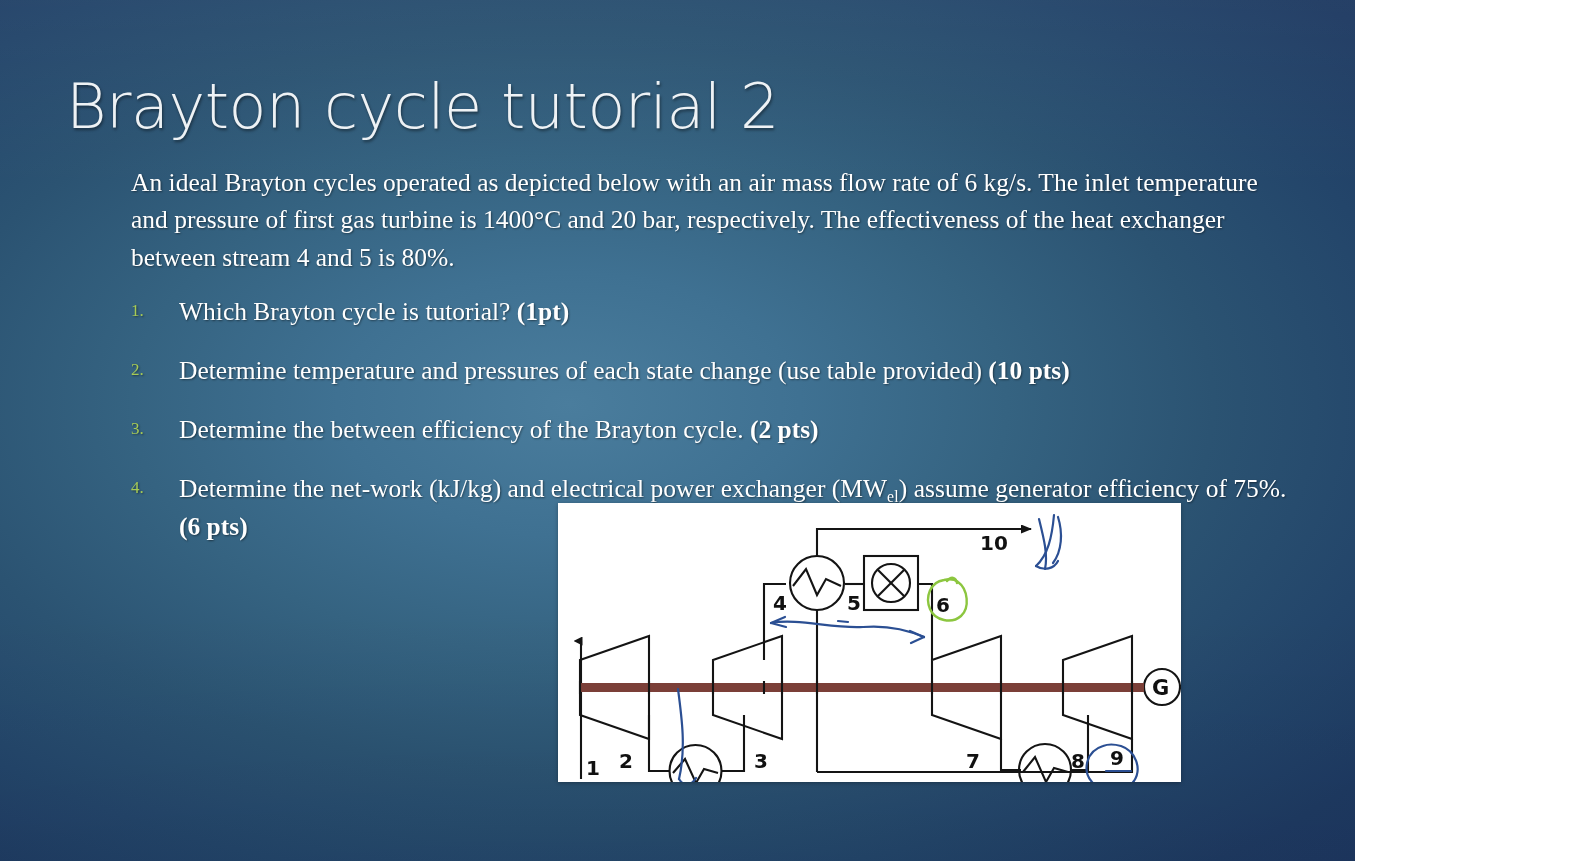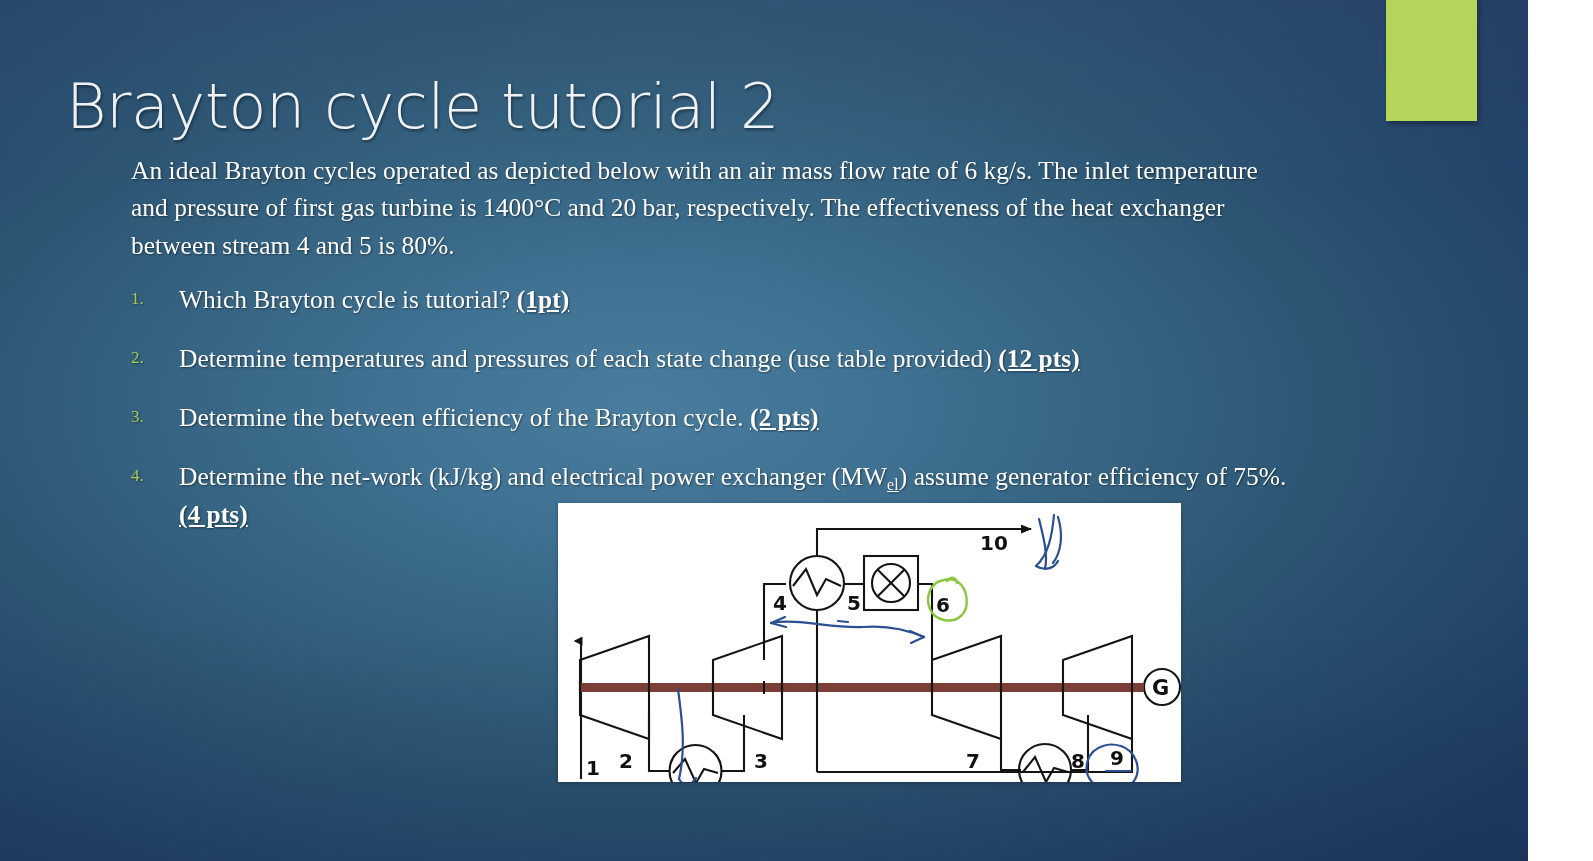--- a/index.html
+++ b/index.html
@@ -12,21 +12,21 @@
     height: 861px;
     overflow: hidden;
     font-family: "Liberation Serif", serif;
     position: relative;
   }
 
   
   #slide {
     position: absolute;
     left: 0; top: 0;
-    width: 1528px;
+    width: 1355px;
     height: 861px;
     background:
       radial-gradient(ellipse 95% 85% at 42% 47%,
         #4a7d9d 0%,
         #3f7192 18%,
         #356381 34%,
         #2b5372 50%,
         #23456a 66%,
         #1e3a62 80%,
         #1c3560 92%,
@@ -72,21 +72,21 @@
     letter-spacing: -0.5px;
     color: #eef2f5;
     text-shadow: 1px 2px 3px rgba(0,0,0,0.45);
     z-index: 4;
   }
 
   
   #content {
     position: absolute;
     left: 131px;
-    top: 152px;
+    top: 164px;
     width: 1165px;
     z-index: 4;
   }
 
   #intro-paragraph {
     font-family: "Liberation Serif", serif;
     font-size: 25.5px;
     line-height: 1.47;
     color: #ffffff;
     text-shadow: 1px 1px 2px rgba(0,0,0,0.45);
@@ -119,21 +119,21 @@
     left: 0;
     top: 5px;
     width: 30px;
     text-align: left;
     font-family: "Liberation Serif", serif;
     font-size: 17px;
     color: #a7cb55;
     text-shadow: 1px 1px 2px rgba(0,0,0,0.45);
   }
 
-  .bold { font-weight: bold; text-decoration: underline; }
+  .bold { font-weight: bold; }
   sub.sub-el {
     font-size: 0.62em;
     vertical-align: -0.32em;
     letter-spacing: 0.2px;
     text-decoration: underline;
   }
 
   
   #diagram-panel {
     position: absolute;
@@ -167,31 +167,31 @@
 
     <ol id="question-list">
 
       <li class="q-item">
         <span class="q-marker">1.</span>
         <span>Which Brayton cycle is tutorial? </span><span class="bold">(1pt)</span>
       </li>
 
       <li class="q-item">
         <span class="q-marker">2.</span>
-        <span>Determine temperatures and pressures of each state change (use table provided) </span><span class="bold">(12 pts)</span>
+        <span>Determine temperature and pressures of each state change (use table provided) </span><span class="bold">(10 pts)</span>
       </li>
 
       <li class="q-item">
         <span class="q-marker">3.</span>
         <span>Determine the between efficiency of the Brayton cycle. </span><span class="bold">(2 pts)</span>
       </li>
 
       <li class="q-item">
         <span class="q-marker">4.</span>
-        <span>Determine the net-work (kJ/kg) and electrical power exchanger (MW</span><sub class="sub-el">el</sub><span>) assume generator efficiency of 75%. </span><span class="bold">(4 pts)</span>
+        <span>Determine the net-work (kJ/kg) and electrical power exchanger (MW</span><sub class="sub-el">el</sub><span>) assume generator efficiency of 75%. </span><span class="bold">(6 pts)</span>
       </li>
 
     </ol>
   </div>
 
   <div id="diagram-panel">
     <svg id="diagram-svg" viewBox="0 0 623 279" xmlns="http://www.w3.org/2000/svg">
 
       <defs>
         <marker id="arrowUp" markerWidth="9" markerHeight="9" refX="4.5" refY="7.5" orient="auto-start-reverse" markerUnits="userSpaceOnUse">

